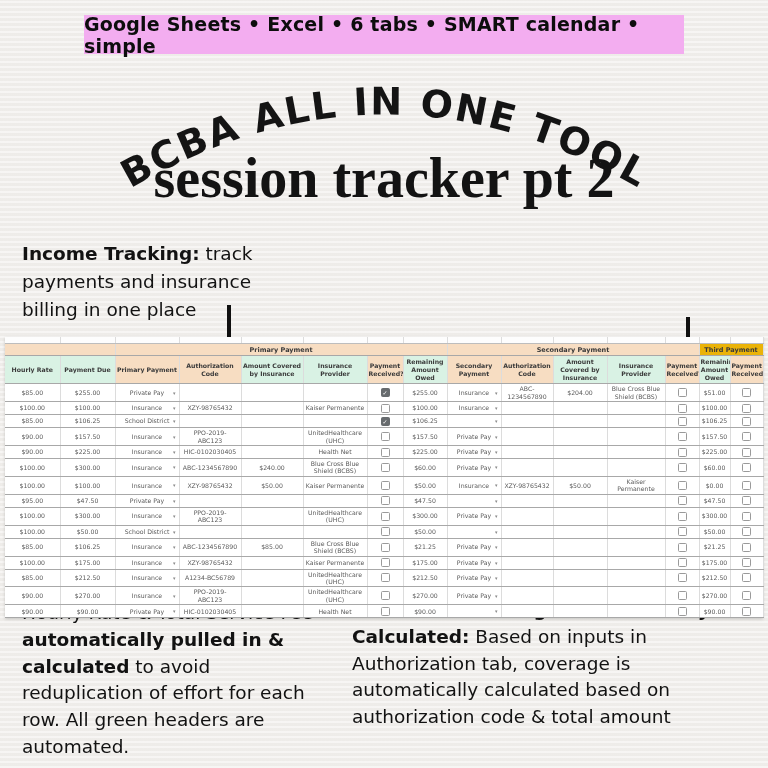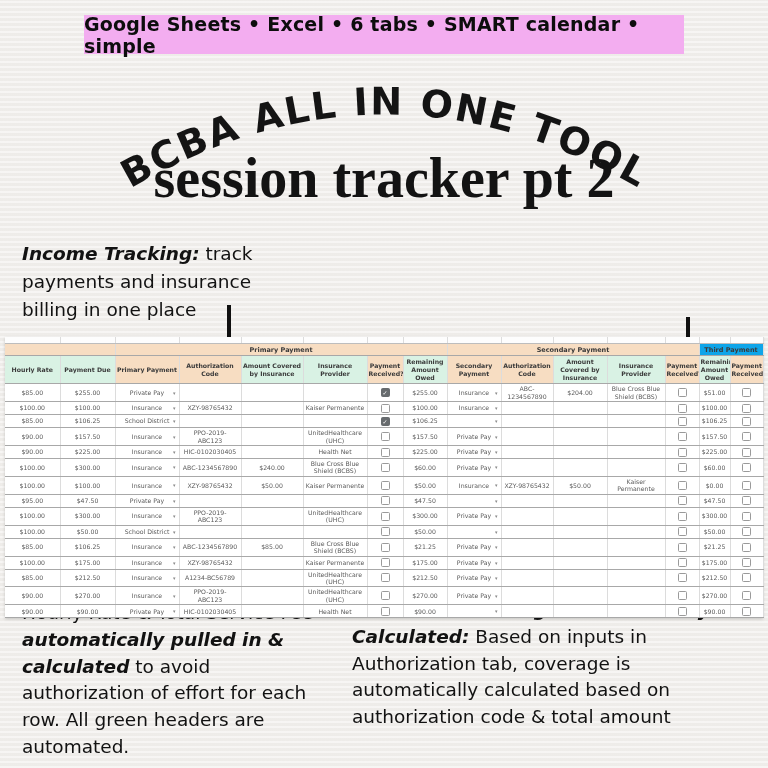--- a/index.html
+++ b/index.html
@@ -12,21 +12,21 @@
     display:flex;align-items:center;justify-content:center;
     font-weight:bold;font-size:19px;letter-spacing:.2px;color:#0d0d0d;}
 
   .arch-svg{position:absolute;top:48px;left:0;}
   .arch-svg text{font-family:"DejaVu Sans",sans-serif;font-weight:bold;font-size:38px;fill:#141414;letter-spacing:2px;}
 
   .main-title{position:absolute;top:146px;left:0;width:100%;text-align:center;
     font-family:"Liberation Serif",serif;font-weight:bold;font-size:56px;color:#131313;}
 
   .ann{position:absolute;font-size:18.5px;line-height:1.5;color:#121212;}
-  .ann .b{font-weight:bold;font-style:italic;}
+  .ann .b{font-weight:bold;}
   .ann-tl{left:22px;top:240px;width:262px;}
   .ann-tr{left:316px;top:240px;width:450px;}
   .ann-bl{left:22px;top:600px;width:312px;line-height:1.45;}
   .ann-br{left:352px;top:597px;width:404px;line-height:1.45;}
 
   .stem{position:absolute;width:4px;background:#101010;}
   .cap{position:absolute;height:4px;width:24px;background:#101010;}
 
   .sheet{position:absolute;left:5px;top:337px;width:758px;background:#fff;
     box-shadow:0 1px 3px rgba(0,0,0,.18);}
@@ -58,21 +58,21 @@
         <path id="archPath" d="M 118 148 Q 384 -15 652 148" fill="none"></path>
       </defs>
     <text text-anchor="middle">
       <textPath href="#archPath" startOffset="50%">BCBA ALL IN ONE TOOL</textPath>
     </text>
   </svg>
 
   <div class="main-title">session tracker pt 2</div>
 
   <div class="ann ann-tl"><span class="b">Income Tracking:</span><span> track payments and insurance billing in one place</span></div>
-  <div class="ann ann-bl"><span>Hourly Rate &amp; Total Service Fee </span><span class="b">automatically pulled in &amp; calculated</span><span> to avoid authorization of effort for each row. All green headers are automated.</span></div>
+  <div class="ann ann-bl"><span>Hourly Rate &amp; Total Service Fee </span><span class="b">automatically pulled in &amp; calculated</span><span> to avoid reduplication of effort for each row. All green headers are automated.</span></div>
   <div class="ann ann-br"><span class="b">Insurance Coverage Automatically Calculated:</span><span> Based on inputs in Authorization tab, coverage is automatically calculated based on authorization code &amp; total amount</span></div>
 
   <div class="stem" style="left:227px;top:305px;height:63px;"></div>
   <div class="cap" style="left:217px;top:366px;"></div>
   <div class="stem" style="left:686px;top:317px;height:50px;"></div>
   <div class="cap" style="left:676px;top:365px;"></div>
   <div class="cap" style="left:75px;top:528px;"></div>
   <div class="stem" style="left:85px;top:530px;height:66px;"></div>
   <div class="cap" style="left:373px;top:546px;"></div>
   <div class="stem" style="left:383px;top:548px;height:46px;"></div>
@@ -111,21 +111,21 @@
             <td class="blank"></td>
             <td class="blank"></td>
             <td class="blank"></td>
             <td class="blank"></td>
             <td class="blank"></td>
           </tr>
           <tr>
             <td class="group" colspan="2" style="background: rgb(247, 221, 194);"></td>
             <td class="group" colspan="6" style="background: rgb(247, 221, 194);">Primary Payment</td>
             <td class="group" colspan="5" style="background: rgb(247, 221, 194);">Secondary Payment</td>
-            <td class="group" colspan="2" style="background: #0ea5e9;">Third Payment</td>
+            <td class="group" colspan="2" style="background: #eab308;">Third Payment</td>
           </tr>
           <tr>
             <td class="head" style="background: rgb(217, 242, 228);">Hourly Rate</td>
             <td class="head" style="background: rgb(217, 242, 228);">Payment Due</td>
             <td class="head" style="background: rgb(247, 221, 194);">Primary Payment</td>
             <td class="head" style="background: rgb(247, 221, 194);">Authorization Code</td>
             <td class="head" style="background: rgb(217, 242, 228);">Amount Covered by Insurance</td>
             <td class="head" style="background: rgb(217, 242, 228);">Insurance Provider</td>
             <td class="head" style="background: rgb(247, 221, 194);">Payment Received?</td>
             <td class="head" style="background: rgb(217, 242, 228);">Remaining Amount Owed</td>

